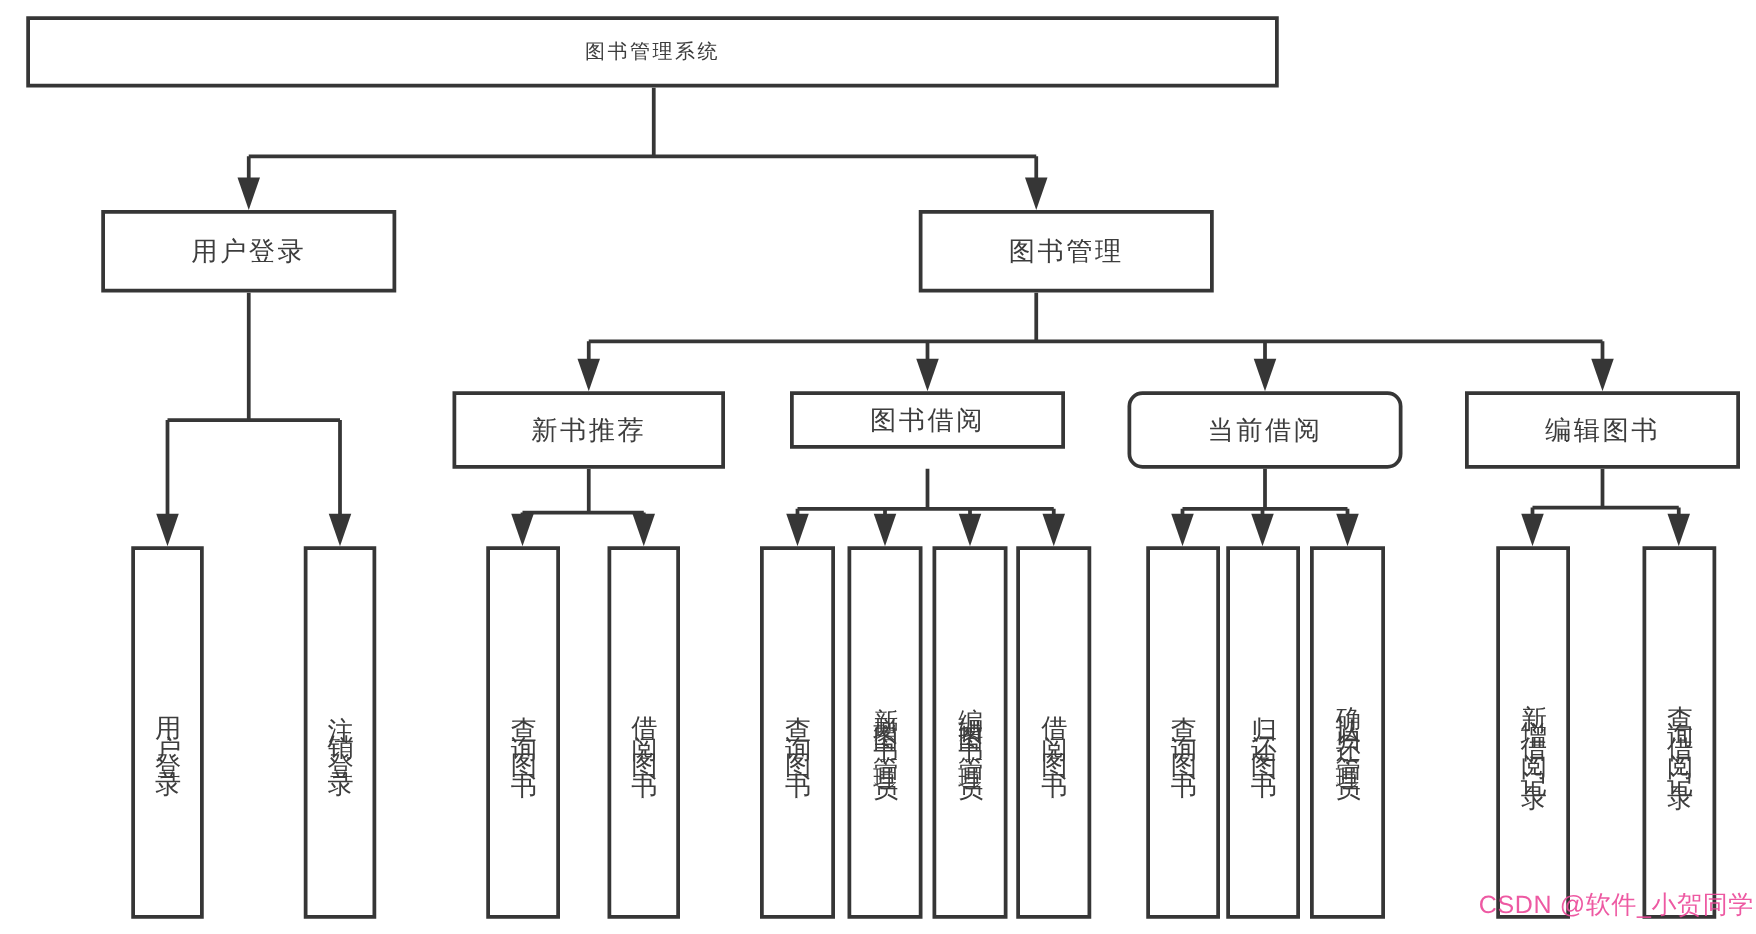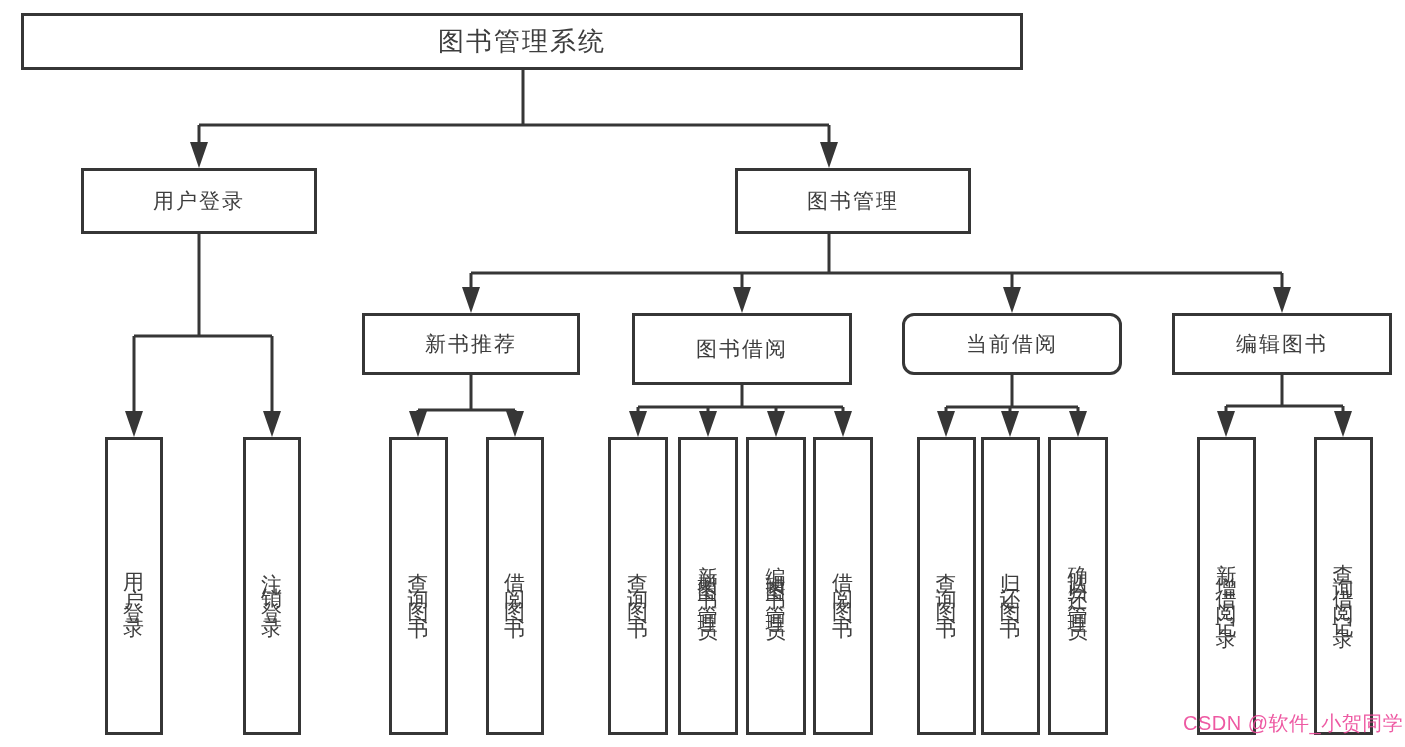--- a/index.html
+++ b/index.html
@@ -5,21 +5,21 @@
   html,body{margin:0;padding:0;background:#ffffff;}
   .canvas{
     position:relative;width:1405px;height:747px;background:#ffffff;
     font-family:"Liberation Sans","DejaVu Sans",sans-serif;color:#3d3d3d;overflow:hidden;
   }
   .box{
     position:absolute;background:#ffffff;border:3px solid #363636;box-sizing:border-box;
     display:flex;align-items:center;justify-content:center;z-index:2;
   }
   .hnode{font-size:21px;letter-spacing:2px;}
-  .root{font-size:26px;}
+  .root{font-size:16px;}
   .leaf span{
     display:block;
     writing-mode:vertical-rl;text-orientation:mixed;
     font-size:21px;letter-spacing:15px;line-height:1;
   }
   .leaf.long span{font-size:20px;letter-spacing:8px;}
   .leaf.med  span{font-size:21px;letter-spacing:13px;}
   svg.wires{position:absolute;left:0;top:0;z-index:1;}
   svg.wires path{stroke:#363636;stroke-width:3;fill:none;}
   svg.wires polygon{fill:#363636;stroke:none;}
@@ -63,21 +63,21 @@
         <polygon points="1334,411 1352,411 1343,437" fill="#363636"></polygon>
       </g>
   </svg>
 
   <div class="box hnode root" style="left:21px;top:13px;width:1002px;height:57px;">图书管理系统</div>
 
   <div class="box hnode" style="left:81px;top:168px;width:236px;height:66px;">用户登录</div>
   <div class="box hnode" style="left:735px;top:168px;width:236px;height:66px;">图书管理</div>
 
   <div class="box hnode" style="left:362px;top:313px;width:218px;height:62px;">新书推荐</div>
-  <div class="box hnode" style="left:632px;top:313px;width:220px;height:72px;">图书借阅</div>
+  <div class="box hnode" style="left:632px;top:313px;width:220px;height:46px;">图书借阅</div>
   <div class="box hnode" style="left:902px;top:313px;width:220px;height:62px;border-radius:12px;">当前借阅</div>
   <div class="box hnode" style="left:1172px;top:313px;width:220px;height:62px;">编辑图书</div>
 
   <div class="box leaf" style="left:105px;top:437px;width:58px;height:298px;">
     <span>用户登录</span>
     </div>
   <div class="box leaf" style="left:243px;top:437px;width:58px;height:298px;">
     <span>注销登录</span>
     </div>
 

